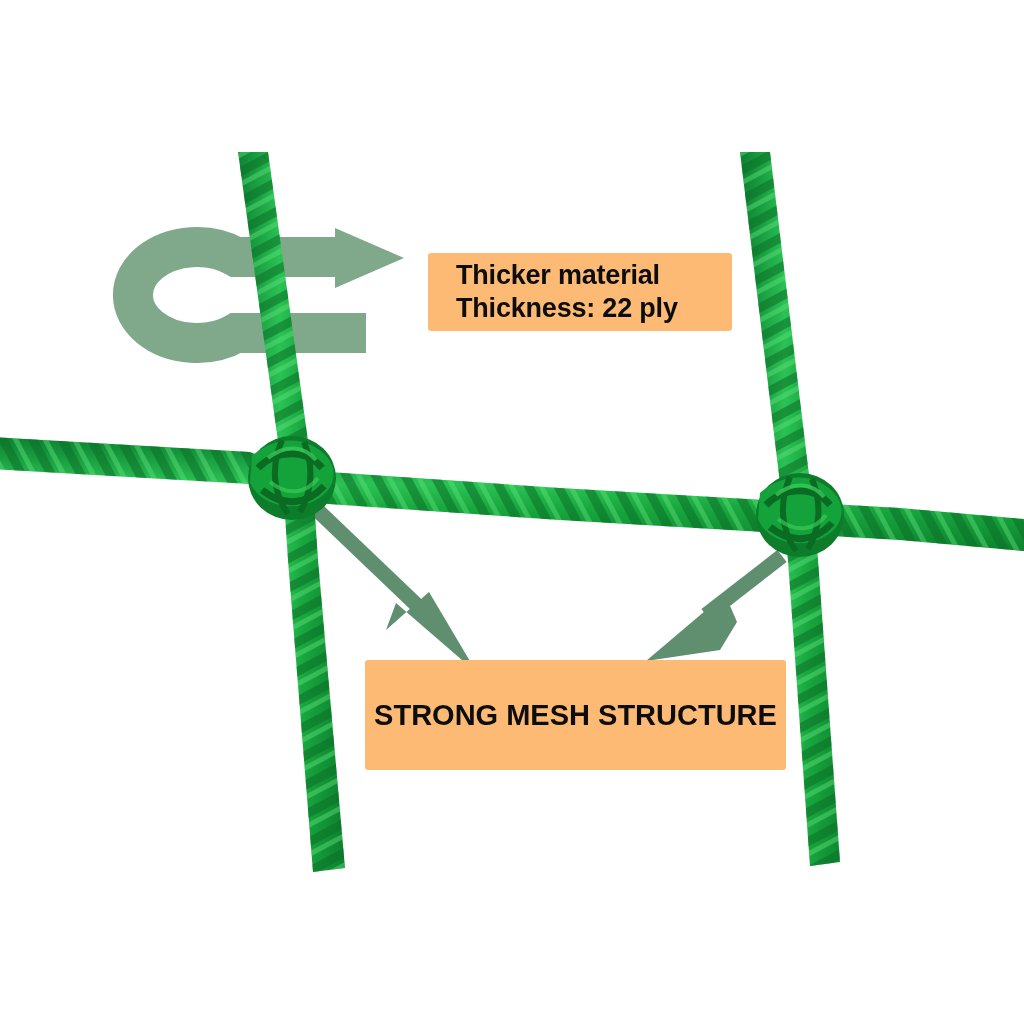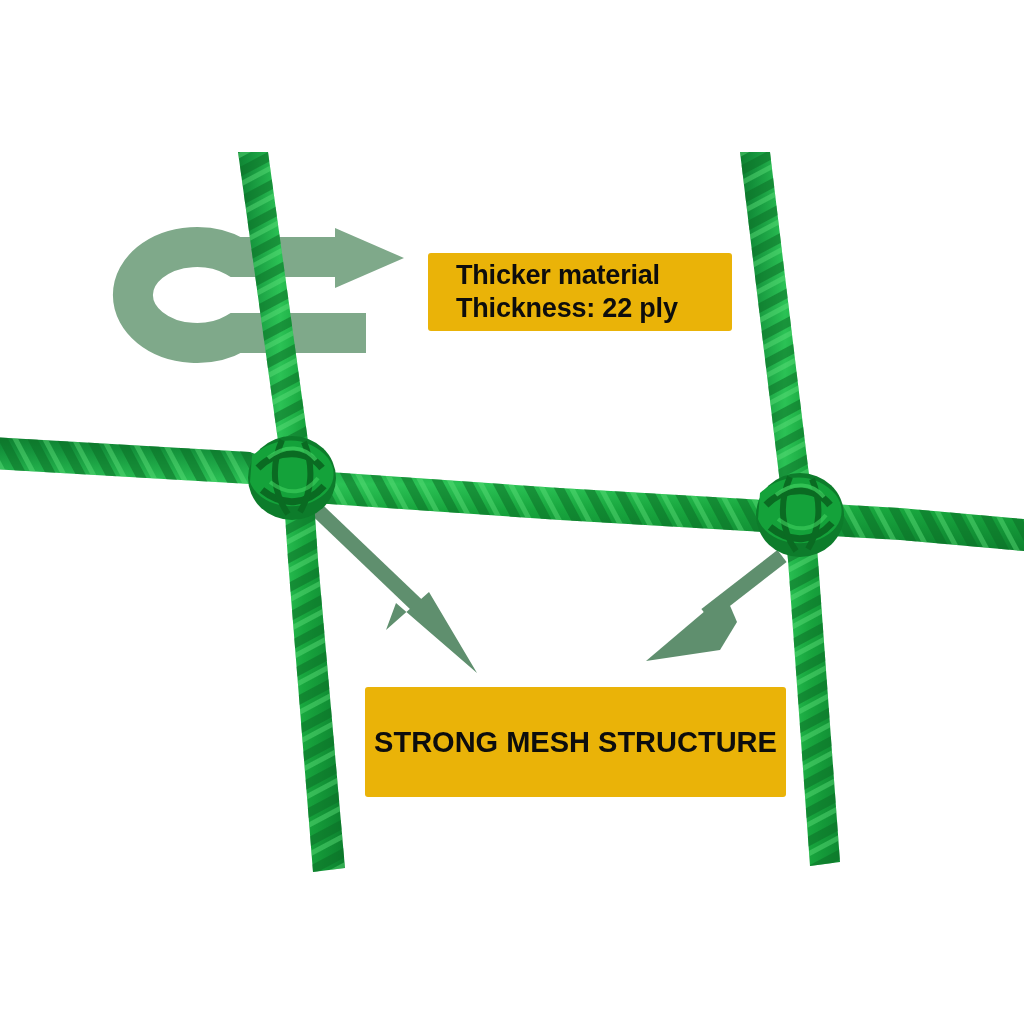--- a/index.html
+++ b/index.html
@@ -22,21 +22,21 @@
   }
   #scene {
     position: absolute;
     left: 0;
     top: 0;
     width: 1024px;
     height: 1024px;
   }
   .callout {
     position: absolute;
-    background: #eab308;
+    background: #fdba74;
     border-radius: 3px;
     box-sizing: border-box;
     display: flex;
     flex-direction: column;
     justify-content: center;
   }
   #callout-thickness {
     left: 428px;
     top: 253px;
     width: 304px;
@@ -46,21 +46,21 @@
   #callout-thickness .line {
     font-size: 27px;
     font-weight: 700;
     color: #0d0d0d;
     line-height: 33px;
     letter-spacing: -0.2px;
     white-space: nowrap;
   }
   #callout-strength {
     left: 365px;
-    top: 687px;
+    top: 660px;
     width: 421px;
     height: 110px;
     align-items: center;
     justify-content: center;
   }
   #callout-strength .line {
     font-size: 29px;
     font-weight: 700;
     color: #0d0d0d;
     letter-spacing: 0px;

